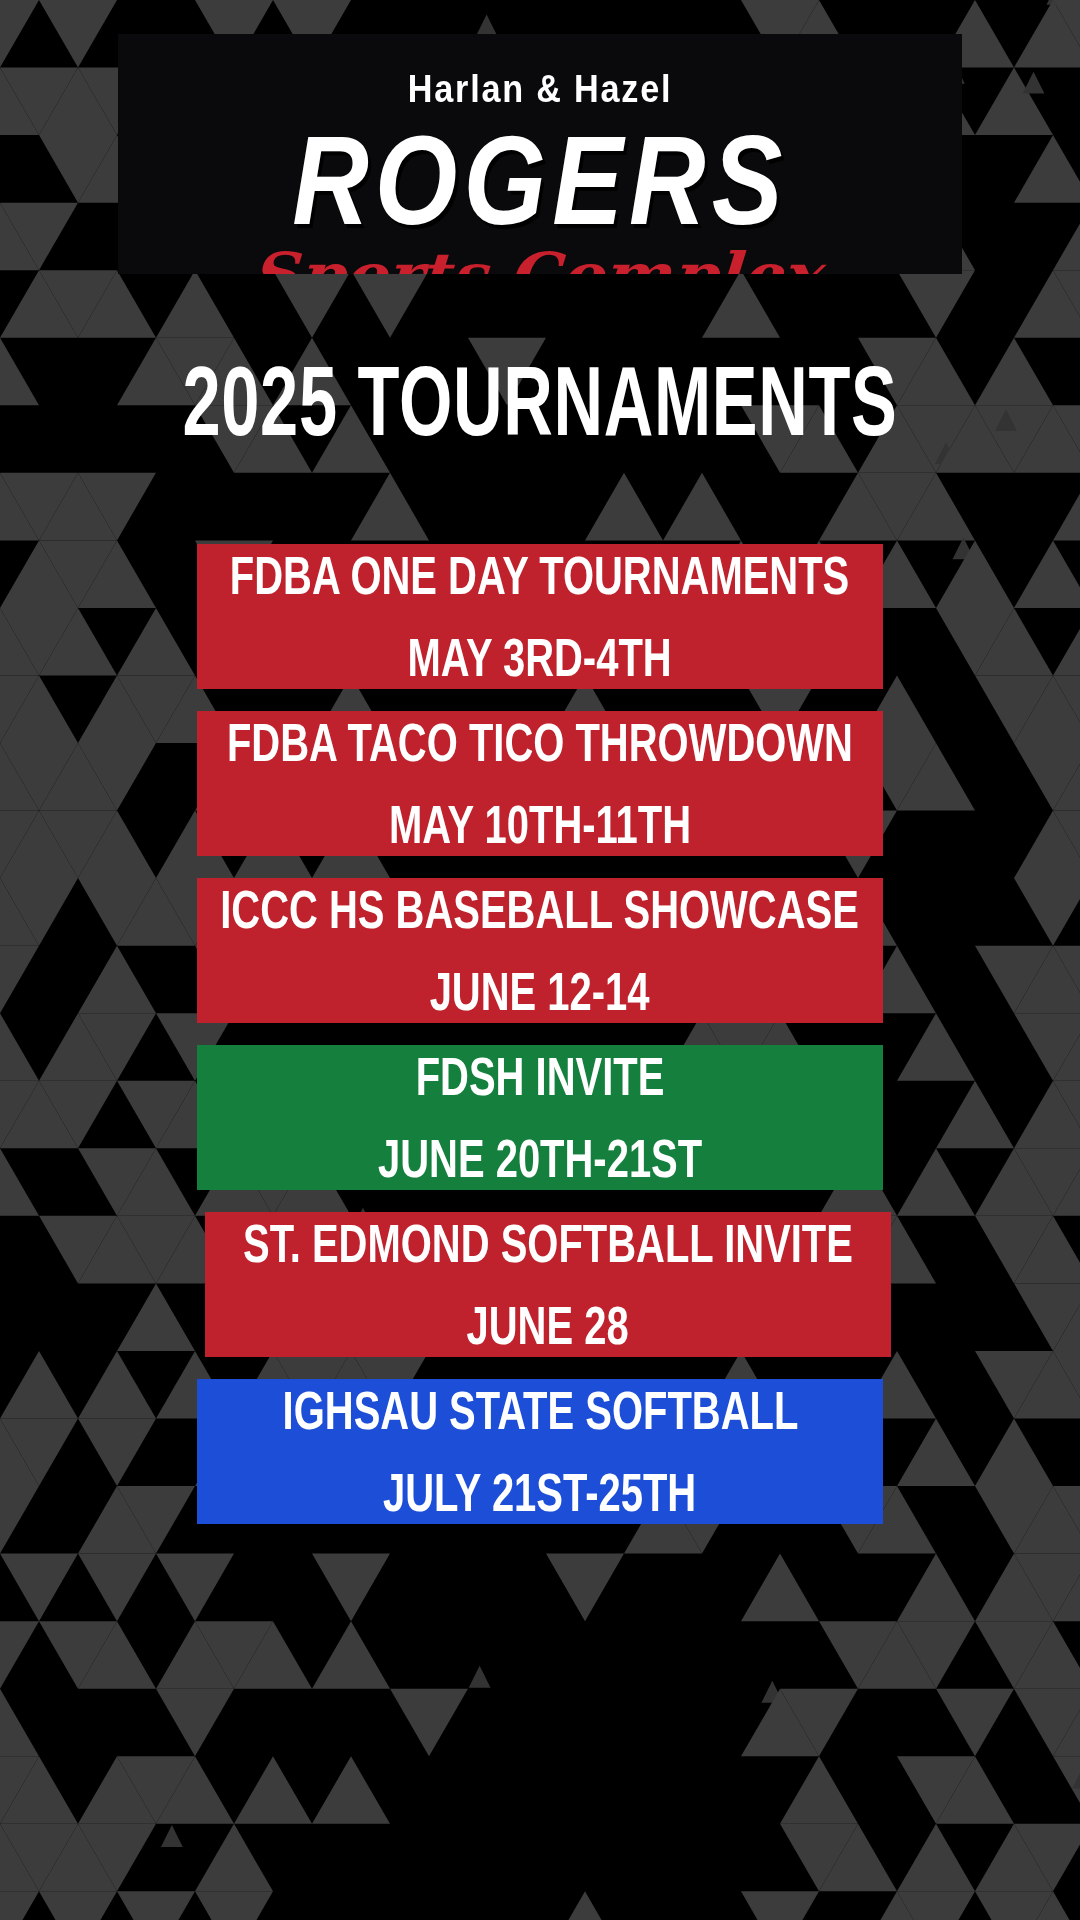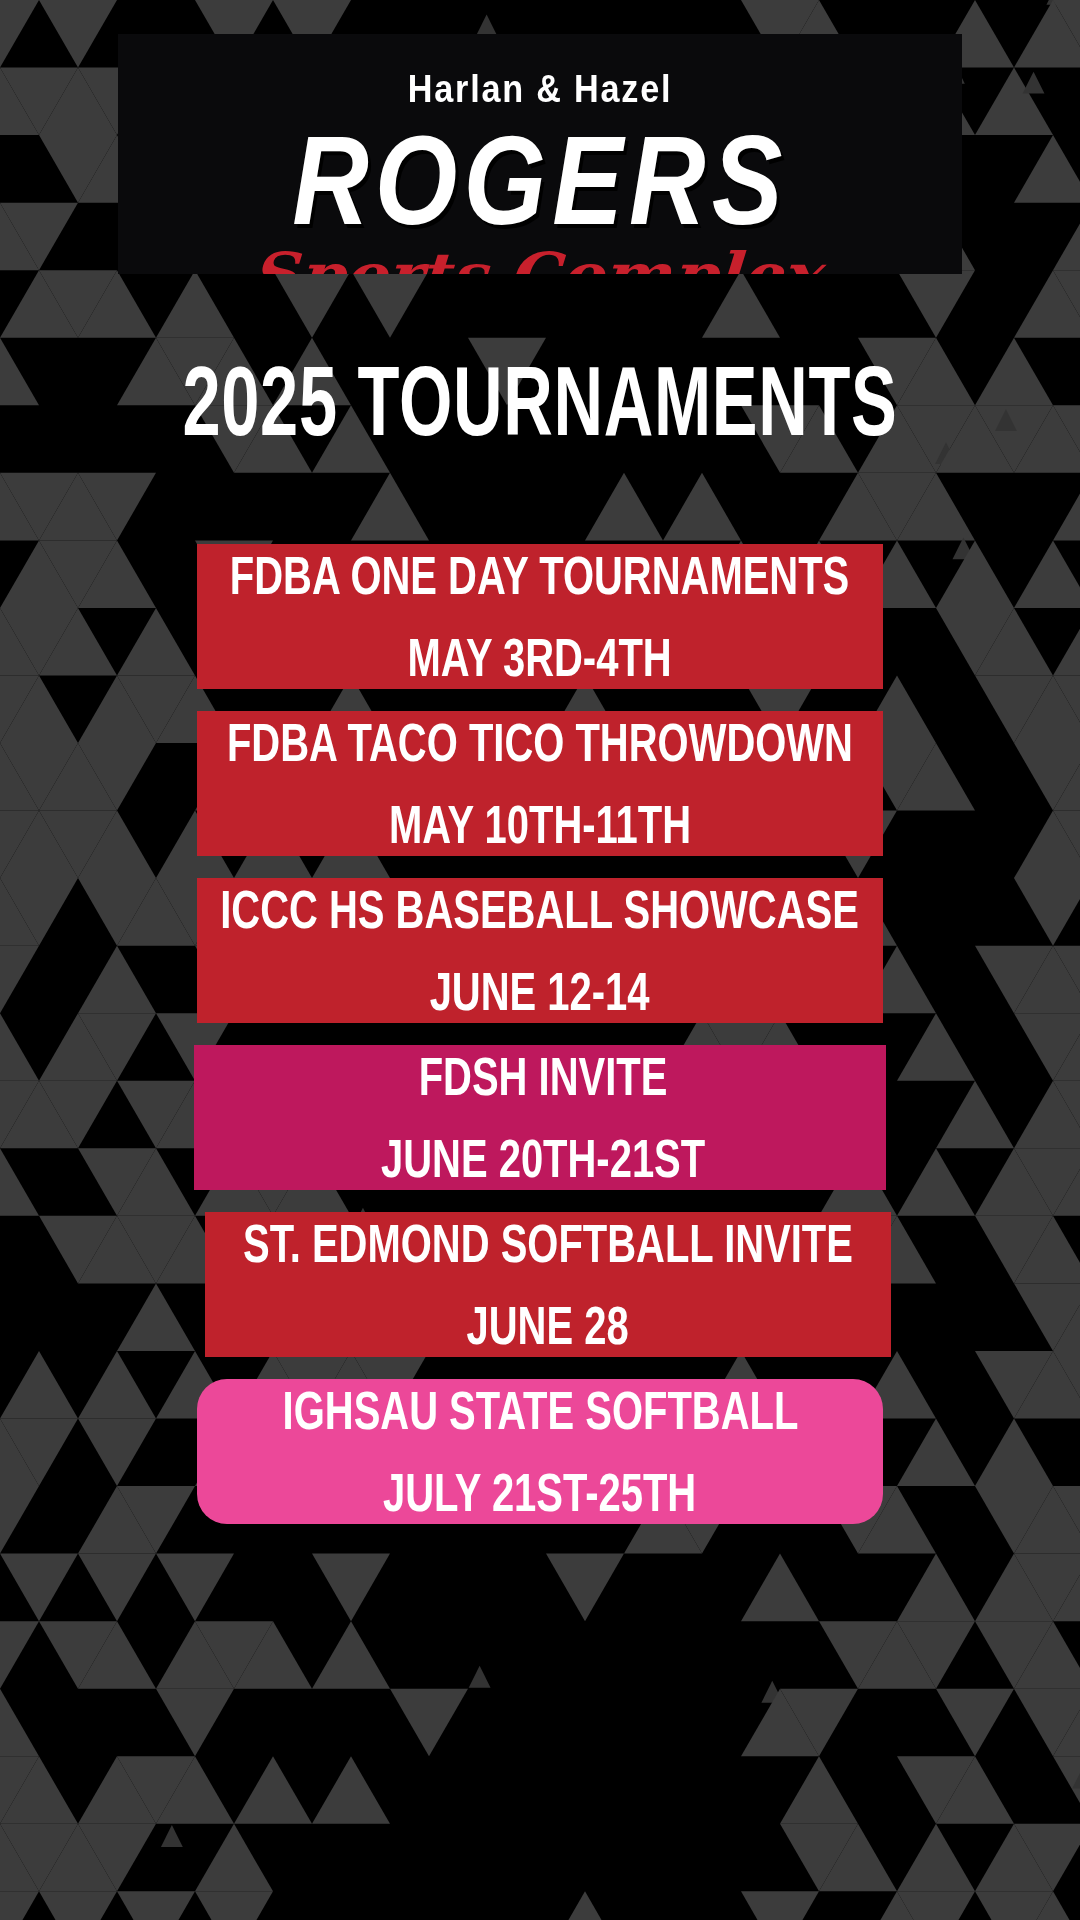--- a/index.html
+++ b/index.html
@@ -567,27 +567,27 @@
         <div class="banner-date">MAY 3RD-4TH</div>
       </div>
       <div class="banner" style="background: rgb(191, 34, 44); text-align: right;">
         <div class="banner-name">FDBA TACO TICO THROWDOWN</div>
         <div class="banner-date">MAY 10TH-11TH</div>
       </div>
       <div class="banner" style="background: rgb(191, 34, 44); text-align: right;">
         <div class="banner-name">ICCC HS BASEBALL SHOWCASE</div>
         <div class="banner-date">JUNE 12-14</div>
       </div>
-      <div class="banner" style="background: #be185d; padding-left: 6px;">
+      <div class="banner" style="background: #15803d;">
         <div class="banner-name">FDSH INVITE</div>
         <div class="banner-date">JUNE 20TH-21ST</div>
       </div>
       <div class="banner" style="background: rgb(191, 34, 44); margin-left: 16px;">
         <div class="banner-name">ST. EDMOND SOFTBALL INVITE</div>
         <div class="banner-date">JUNE 28</div>
       </div>
-      <div class="banner" style="background: #ec4899; border-radius: 30px;">
+      <div class="banner" style="background: #1d4ed8;">
         <div class="banner-name">IGHSAU STATE SOFTBALL</div>
         <div class="banner-date">JULY 21ST-25TH</div>
       </div>
     </div>
 
 </div>
 
 </body></html>

